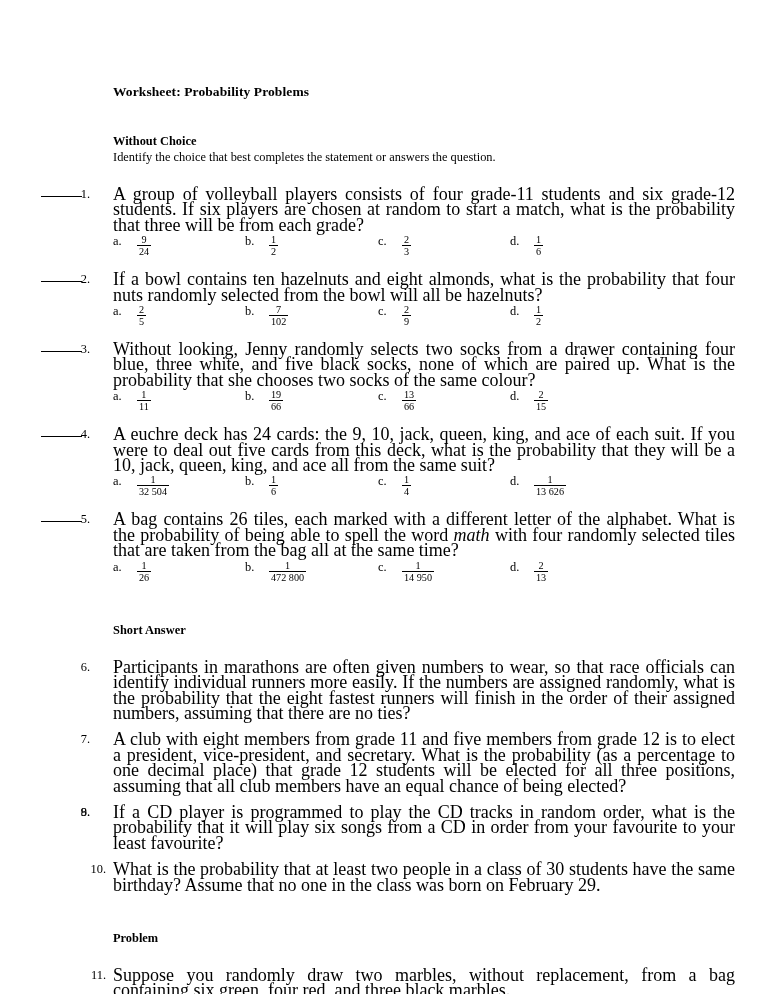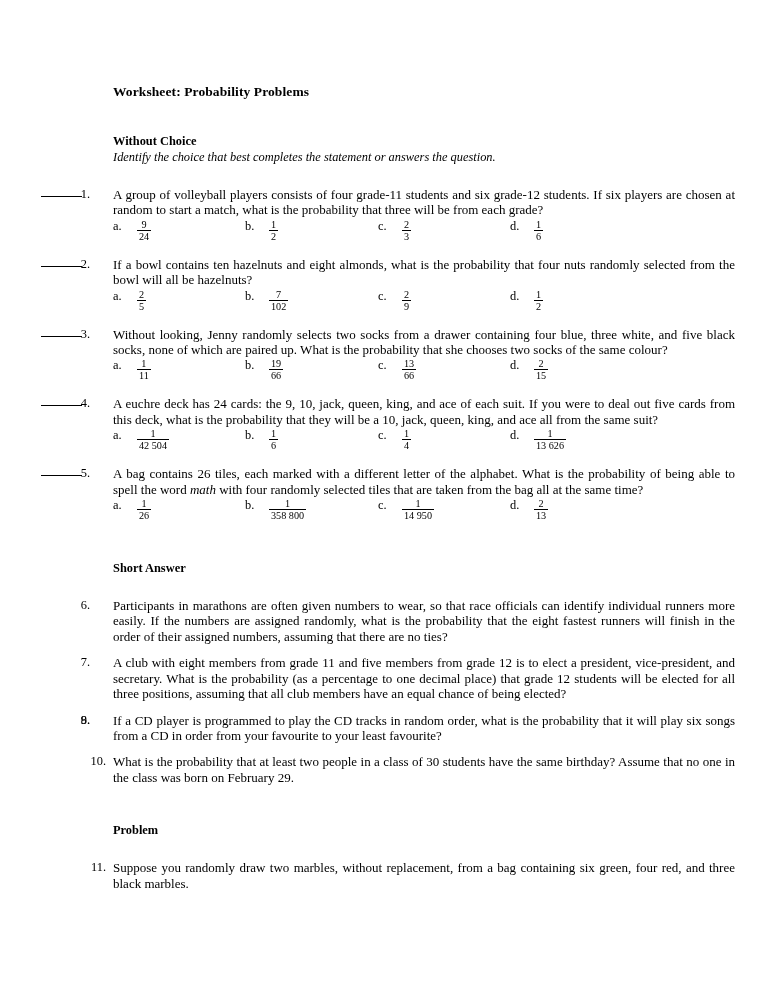--- a/index.html
+++ b/index.html
@@ -34,21 +34,20 @@
     margin: 0 0 0 113px;
     letter-spacing: .1px;
   }
   .section-head {
     font-size: 12.4px;
     font-weight: bold;
     margin-left: 113px;
   }
   .section-sub {
     font-size: 12.4px;
-    font-style: italic;
     margin-left: 113px;
     margin-top: 1px;
   }
 
   .gap-title-mc { height: 34px; }
   .gap-sub-q1 { height: 22px; }
   .gap-mc-sa { height: 36px; }
   .gap-sa-head { height: 22px; }
   .gap-sa-prob { height: 38px; }
   .gap-prob-head { height: 22px; }
@@ -79,21 +78,21 @@
   }
   .q-num.wide { left: 72px; width: 34px; }
 
   .q-body {
     margin-left: 113px;
     margin-right: 33px;
     text-align: left;
   }
   .q-text {
     margin: 0;
-    font-size: 13px;
+    font-size: 18px;
     line-height: 15.4px;
     text-align: justify;
     text-justify: inter-word;
   }
   .q-text i { }
 
   
   .options {
     position: relative;
     height: 27px;
@@ -272,21 +271,21 @@
     <div class="q">
       <div class="q-blank"></div>
       <div class="q-num">4.</div>
       <div class="q-body">
         <p class="q-text">A euchre deck has 24 cards: the 9, 10, jack, queen, king, and ace of each suit. If you were to deal out five cards from this deck, what is the probability that they will be a 10, jack, queen, king, and ace all from the same suit?</p>
         <div class="options">
           <div class="opt opt-a">
             <span class="opt-label">a.</span>
             <span class="frac">
               <span class="num">1</span>
-              <span class="den">42 504</span>
+              <span class="den">32 504</span>
             </span>
           </div>
           <div class="opt opt-b">
             <span class="opt-label">b.</span>
             <span class="frac">
               <span class="num">1</span>
               <span class="den">6</span>
             </span>
           </div>
           <div class="opt opt-c">
@@ -317,21 +316,21 @@
             <span class="opt-label">a.</span>
             <span class="frac">
               <span class="num">1</span>
               <span class="den">26</span>
             </span>
           </div>
           <div class="opt opt-b">
             <span class="opt-label">b.</span>
             <span class="frac">
               <span class="num">1</span>
-              <span class="den">358 800</span>
+              <span class="den">472 800</span>
             </span>
           </div>
           <div class="opt opt-c">
             <span class="opt-label">c.</span>
             <span class="frac">
               <span class="num">1</span>
               <span class="den">14 950</span>
             </span>
           </div>
           <div class="opt opt-d">

